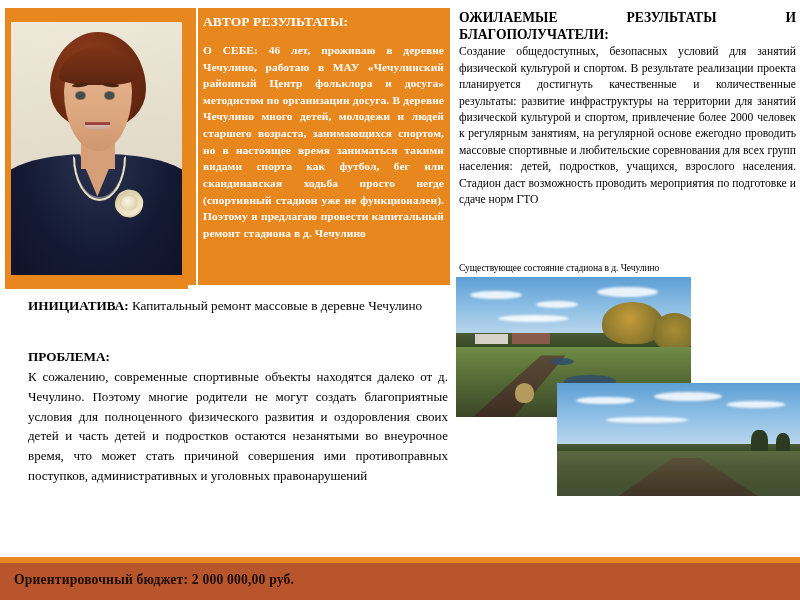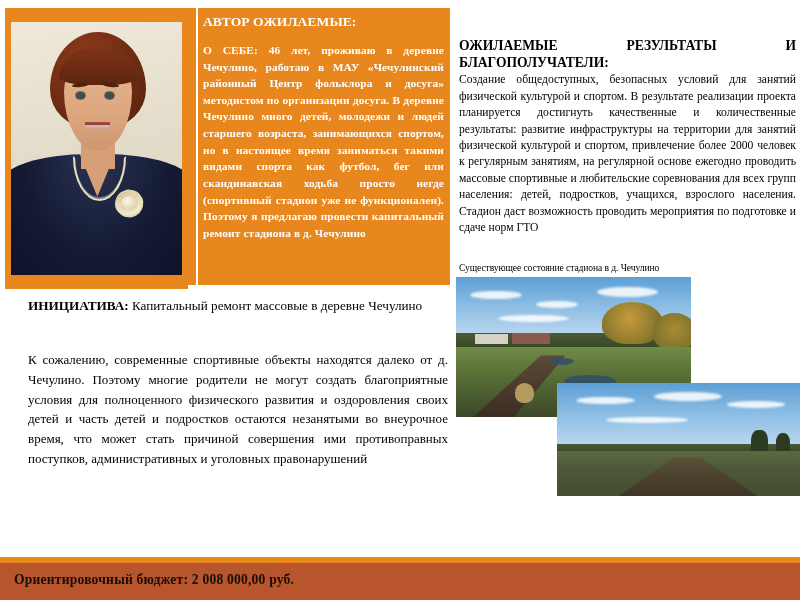--- a/index.html
+++ b/index.html
@@ -216,21 +216,20 @@
     left: 459px;
     top: 10px;
     width: 337px;
   }
   #results-heading {
     font-size: 13.6px;
     font-weight: bold;
     line-height: 1.22;
     text-align: justify;
     text-align-last: justify;
-    margin-top: 28px;
   }
   #results-body {
     font-size: 11.6px;
     line-height: 1.42;
     text-align: justify;
     margin-top: 1px;
   }
   #stadium-caption {
     position: absolute;
     left: 459px;
@@ -399,21 +398,21 @@
         <span></span>
         <span></span>
         <span></span>
     </div>
   </div>
 </div>
 
 <div id="author-block">
   <div id="author-block-divider"></div>
   <div id="author-block-inner">
-    <div id="author-heading">АВТОР ОЖИЛАЕМЫЕ:</div>
+    <div id="author-heading">АВТОР РЕЗУЛЬТАТЫ:</div>
     <div id="author-about">О СЕБЕ: 46 лет, проживаю в деревне Чечулино, работаю в МАУ «Чечулинский районный Центр фольклора и досуга» методистом по организации досуга. В деревне Чечулино много детей, молодежи и людей старшего возраста, занимающихся спортом, но в настоящее время заниматься такими видами спорта как футбол, бег или скандинавская ходьба просто негде (спортивный стадион уже не функционален). Поэтому я предлагаю провести капитальный ремонт стадиона в д. Чечулино</div>
   </div>
 </div>
 
 <div id="results-column">
   <div id="results-heading">ОЖИЛАЕМЫЕ РЕЗУЛЬТАТЫ И БЛАГОПОЛУЧАТЕЛИ:</div>
   <div id="results-body">Создание общедоступных, безопасных условий для занятий физической культурой и спортом. В результате реализации проекта планируется достигнуть качественные и количественные результаты: развитие инфраструктуры на территории для занятий физической культурой и спортом, привлечение более 2000 человек к регулярным занятиям, на регулярной основе ежегодно проводить массовые спортивные и любительские соревнования для всех групп населения: детей, подростков, учащихся, взрослого населения. Стадион даст возможность проводить мероприятия по подготовке и сдаче норм ГТО</div>
 </div>
 
 <div id="stadium-caption">Существующее состояние стадиона в д. Чечулино</div>
@@ -449,19 +448,20 @@
   <div class="track" style="left:24%;top:66%;width:60%;height:36%;clip-path:polygon(40% 0,58% 0,100% 100%,0 100%);opacity:.75;"></div>
 </div>
 
 <div id="initiative-block">
   <div id="initiative-line">
     <span class="block-label">ИНИЦИАТИВА:</span><span> Капитальный ремонт массовые в деревне Чечулино</span>
   </div>
 </div>
 
 <div id="problem-block">
+  <div id="problem-heading">ПРОБЛЕМА:</div>
   <div id="problem-body">К сожалению, современные спортивные объекты находятся далеко от д. Чечулино. Поэтому многие родители не могут создать благоприятные условия для полноценного физического развития и оздоровления своих детей и часть детей и подростков остаются незанятыми во внеурочное время, что может стать причиной совершения ими противоправных поступков, административных и уголовных правонарушений</div>
 </div>
 
 <div id="budget-stripe"></div>
 <div id="budget-bar">
-  <div id="budget-text">Ориентировочный бюджет: 2 008 000,00 руб.</div>
+  <div id="budget-text">Ориентировочный бюджет: 2 000 000,00 руб.</div>
 </div>
 
 </body></html>

